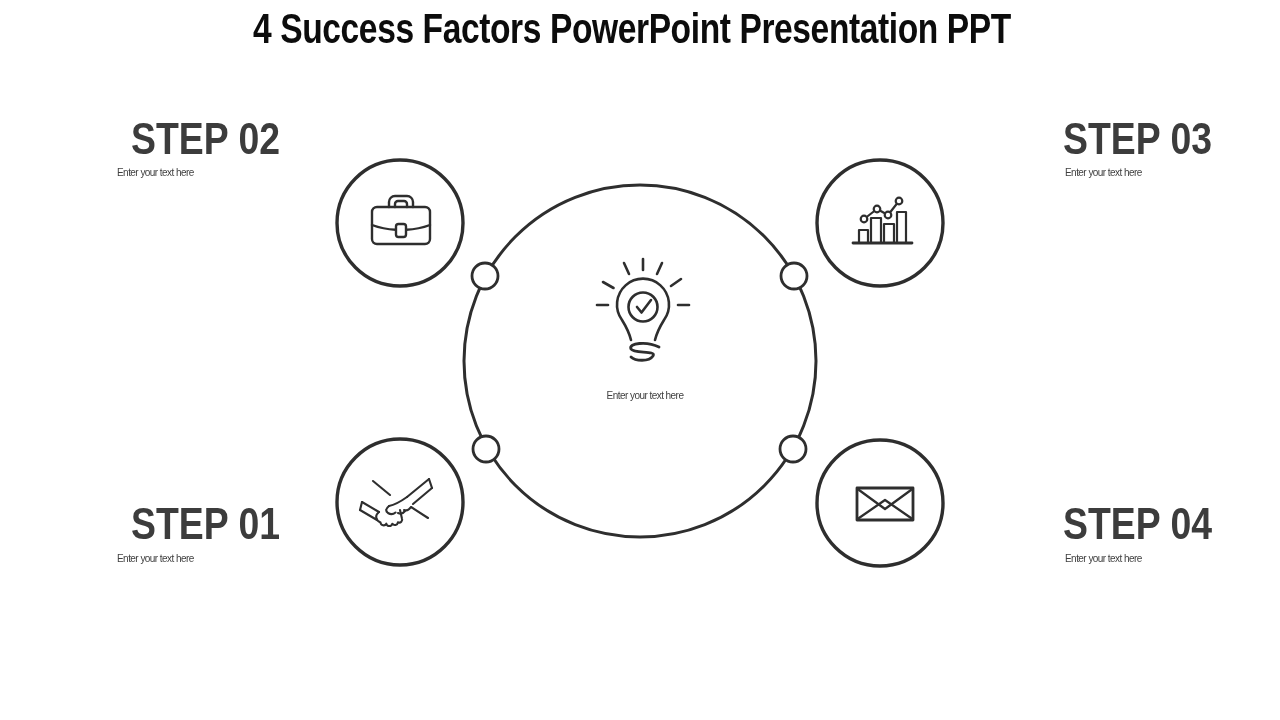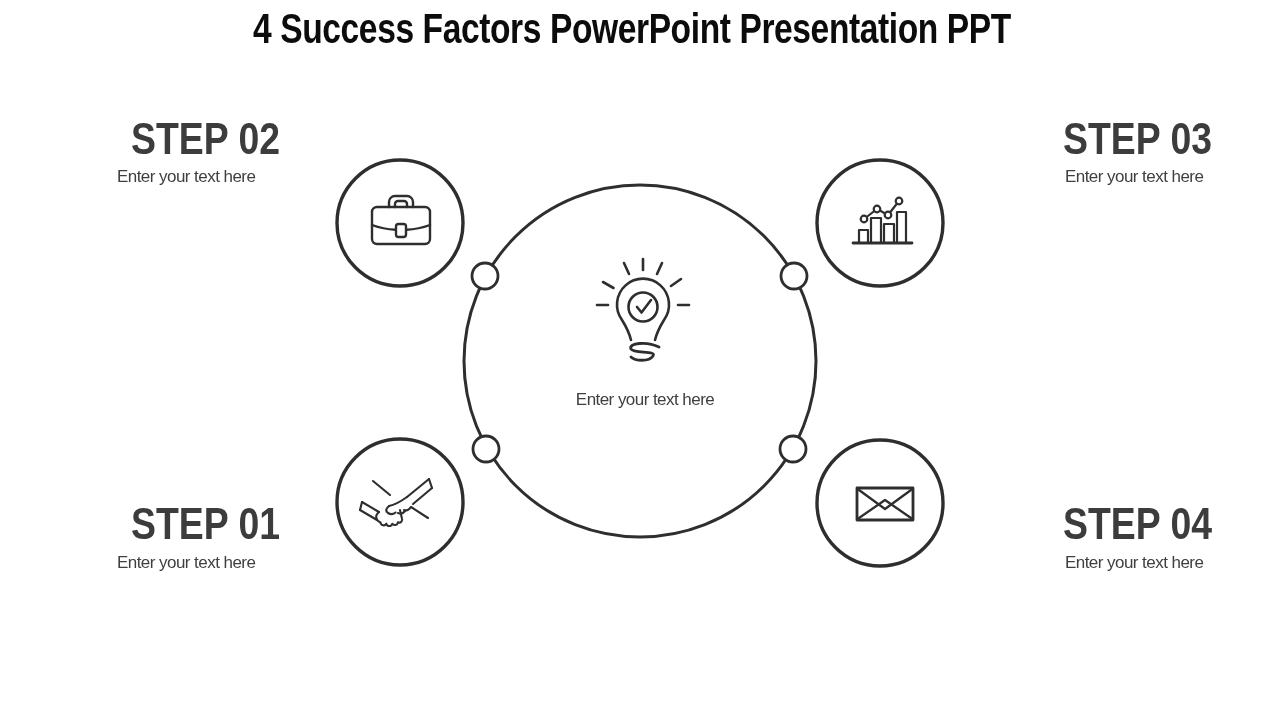--- a/index.html
+++ b/index.html
@@ -16,21 +16,21 @@
     transform:scaleX(0.78);transform-origin:50% 50%;
   }
   .step-label{
     position:absolute;white-space:nowrap;
     font-weight:700;font-size:44px;line-height:1;letter-spacing:0;
     color:var(--step-text,#3c3c3c);
     transform:scaleX(0.85);transform-origin:left center;
   }
   .step-sub,.center-sub{
     position:absolute;white-space:nowrap;
-    font-weight:400;font-size:17px;line-height:1.2;letter-spacing:-0.55px;
+    font-weight:400;font-size:10px;line-height:1.2;letter-spacing:-0.55px;
     color:var(--placeholder-text,#3f3f3f);
   }
   .lbl-step02{left:131px;top:117px;}
   .lbl-step03{left:1063px;top:117px;}
   .lbl-step01{left:131px;top:502px;}
   .lbl-step04{left:1063px;top:502px;}
   .sub-step02{left:117px;top:167px;}
   .sub-step03{left:1065px;top:167px;}
   .sub-step01{left:117px;top:553px;}
   .sub-step04{left:1065px;top:553px;}

